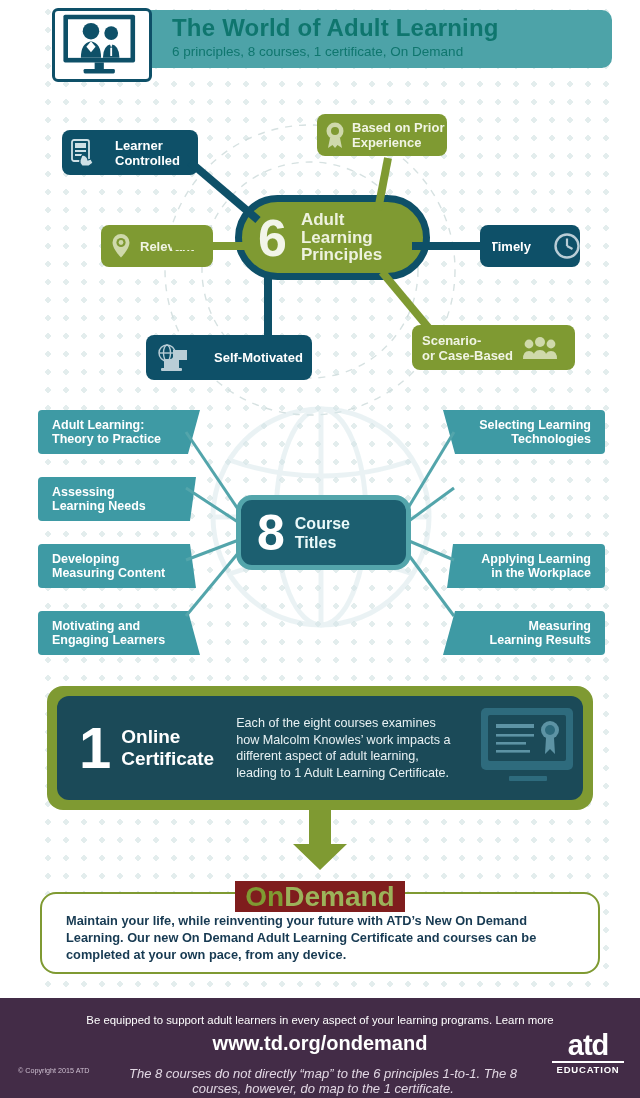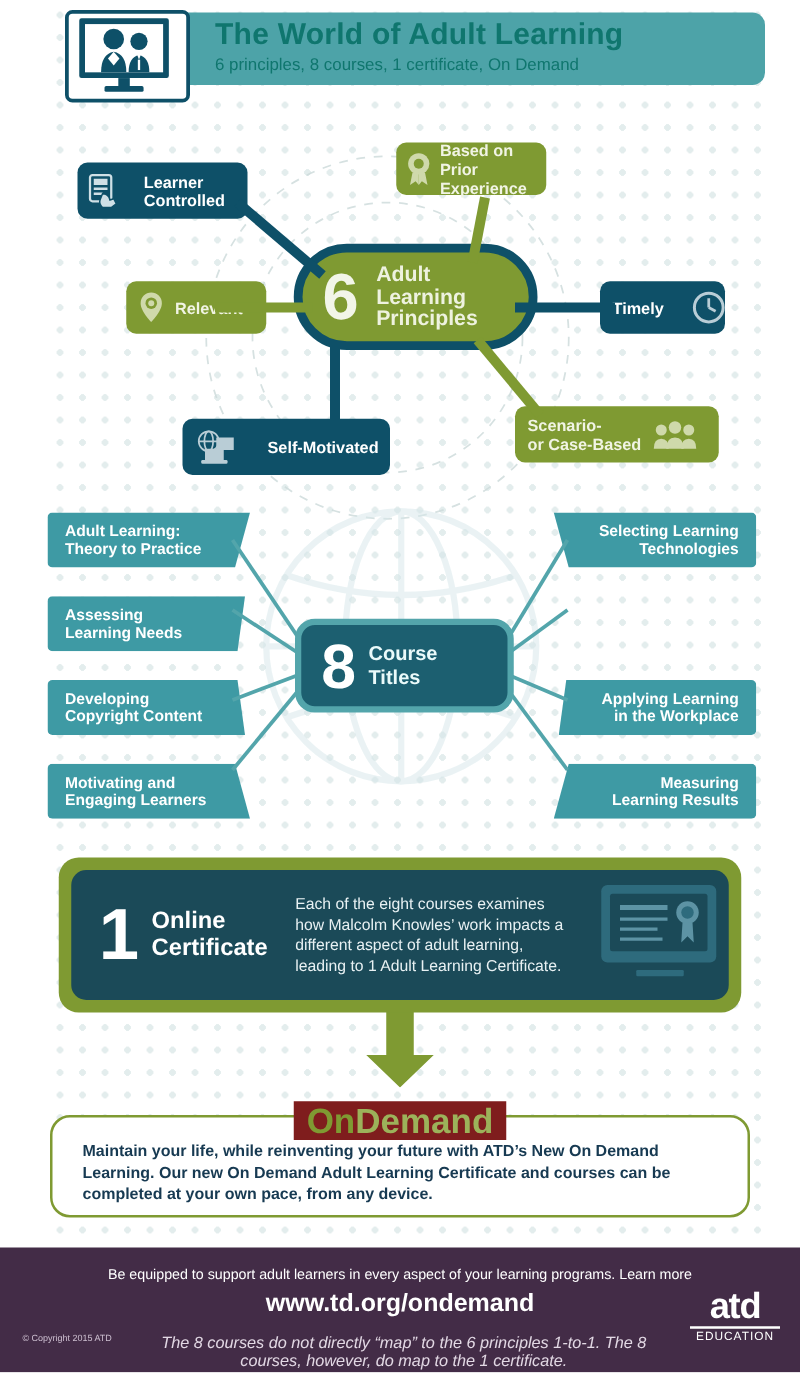--- a/index.html
+++ b/index.html
@@ -110,21 +110,21 @@
   }
 
   
   .footer{position:absolute;left:0;top:998px;width:640px;height:100px;background:#432c47;z-index:6;}
   .f-line1{position:absolute;left:0;top:16px;width:640px;text-align:center;color:#ffffff;font-size:11.4px;}
   .f-url{position:absolute;left:0;top:34px;width:640px;text-align:center;color:#ffffff;font-size:20px;font-weight:bold;}
   .f-copy{position:absolute;left:18px;top:68px;color:#cdbfd0;font-size:7.2px;}
   .f-note{position:absolute;left:118px;top:68px;width:410px;text-align:center;color:#e2d8e4;font-size:13px;font-style:italic;}
   .f-logo{position:absolute;right:16px;top:32px;width:72px;text-align:center;color:#ffffff;}
   .f-logo .atd{font-size:29px;font-weight:bold;line-height:30px;letter-spacing:-1px;}
-  .f-logo .edu{font-size:9.5px;letter-spacing:.8px;border-top:2px solid #fff;padding-top:1px;margin-top:1px;}
+  .f-logo .edu{font-size:9.5px;letter-spacing:.8px;border-top:2px solid #fff;padding-top:1px;margin-top:1px;font-weight:bold;}
 </style>
 </head>
 <body>
 
 <div class="page">
 
   <div class="bgdots"></div>
   <div class="bgmask-left"></div>
   <div class="bgmask-right"></div>
 
@@ -198,21 +198,21 @@
           <rect x="5" y="16" width="7" height="2" fill="#cfe0e6"></rect>
           <path d="M12 17 q5 0 6 5 l3 -1 l2 4 l-4 3 l-7 0 q-3 -3 -2 -6 Z" fill="#cfe0e6" stroke="#0e5068" stroke-width="1.2"></path>
         </svg>
       </div>
       <div class="ptext" style="margin-left:7px;">
         <div>Learner</div>
         <div>Controlled</div>
       </div>
     </div>
 
-    <div class="pbox olive" style="left:317px;top:14px;width:120px;height:42px;padding-left:7px;">
+    <div class="pbox olive" style="left:317px;top:14px;width:130px;height:42px;padding-left:7px;">
       <div class="picon">
         <svg width="22" height="28" viewBox="0 0 22 28">
           <circle cx="11" cy="10" r="8.5" fill="#cfd9ab"></circle>
           <circle cx="11" cy="10" r="4" fill="#7f9a32"></circle>
           <path d="M6 17 L4 27 L8.5 24 L11 27 L11 17 Z" fill="#cfd9ab"></path>
           <path d="M16 17 L18 27 L13.5 24 L11 27 L11 17 Z" fill="#cfd9ab"></path>
         </svg>
       </div>
       <div class="ptext" style="margin-left:6px;">
         <div>Based on Prior</div>
@@ -326,21 +326,21 @@
         <div>Learning Needs</div>
       </div>
     </div>
 
     <div class="cbox left" style="left:38px;top:144px;width:158px;">
       <svg class="cshape" viewBox="0 0 158 44" preserveAspectRatio="none">
         <path d="M4 0 H152 L158 44 H4 A4 4 0 0 1 0 40 V4 A4 4 0 0 1 4 0 Z" fill="#3e9aa4"></path>
       </svg>
       <div class="ctext">
         <div>Developing</div>
-        <div>Copyright Content</div>
+        <div>Measuring Content</div>
       </div>
     </div>
 
     <div class="cbox left" style="left:38px;top:211px;width:162px;">
       <svg class="cshape" viewBox="0 0 162 44" preserveAspectRatio="none">
         <path d="M4 0 H150 L162 44 H4 A4 4 0 0 1 0 40 V4 A4 4 0 0 1 4 0 Z" fill="#3e9aa4"></path>
       </svg>
       <div class="ctext">
         <div>Motivating and</div>
         <div>Engaging Learners</div>

